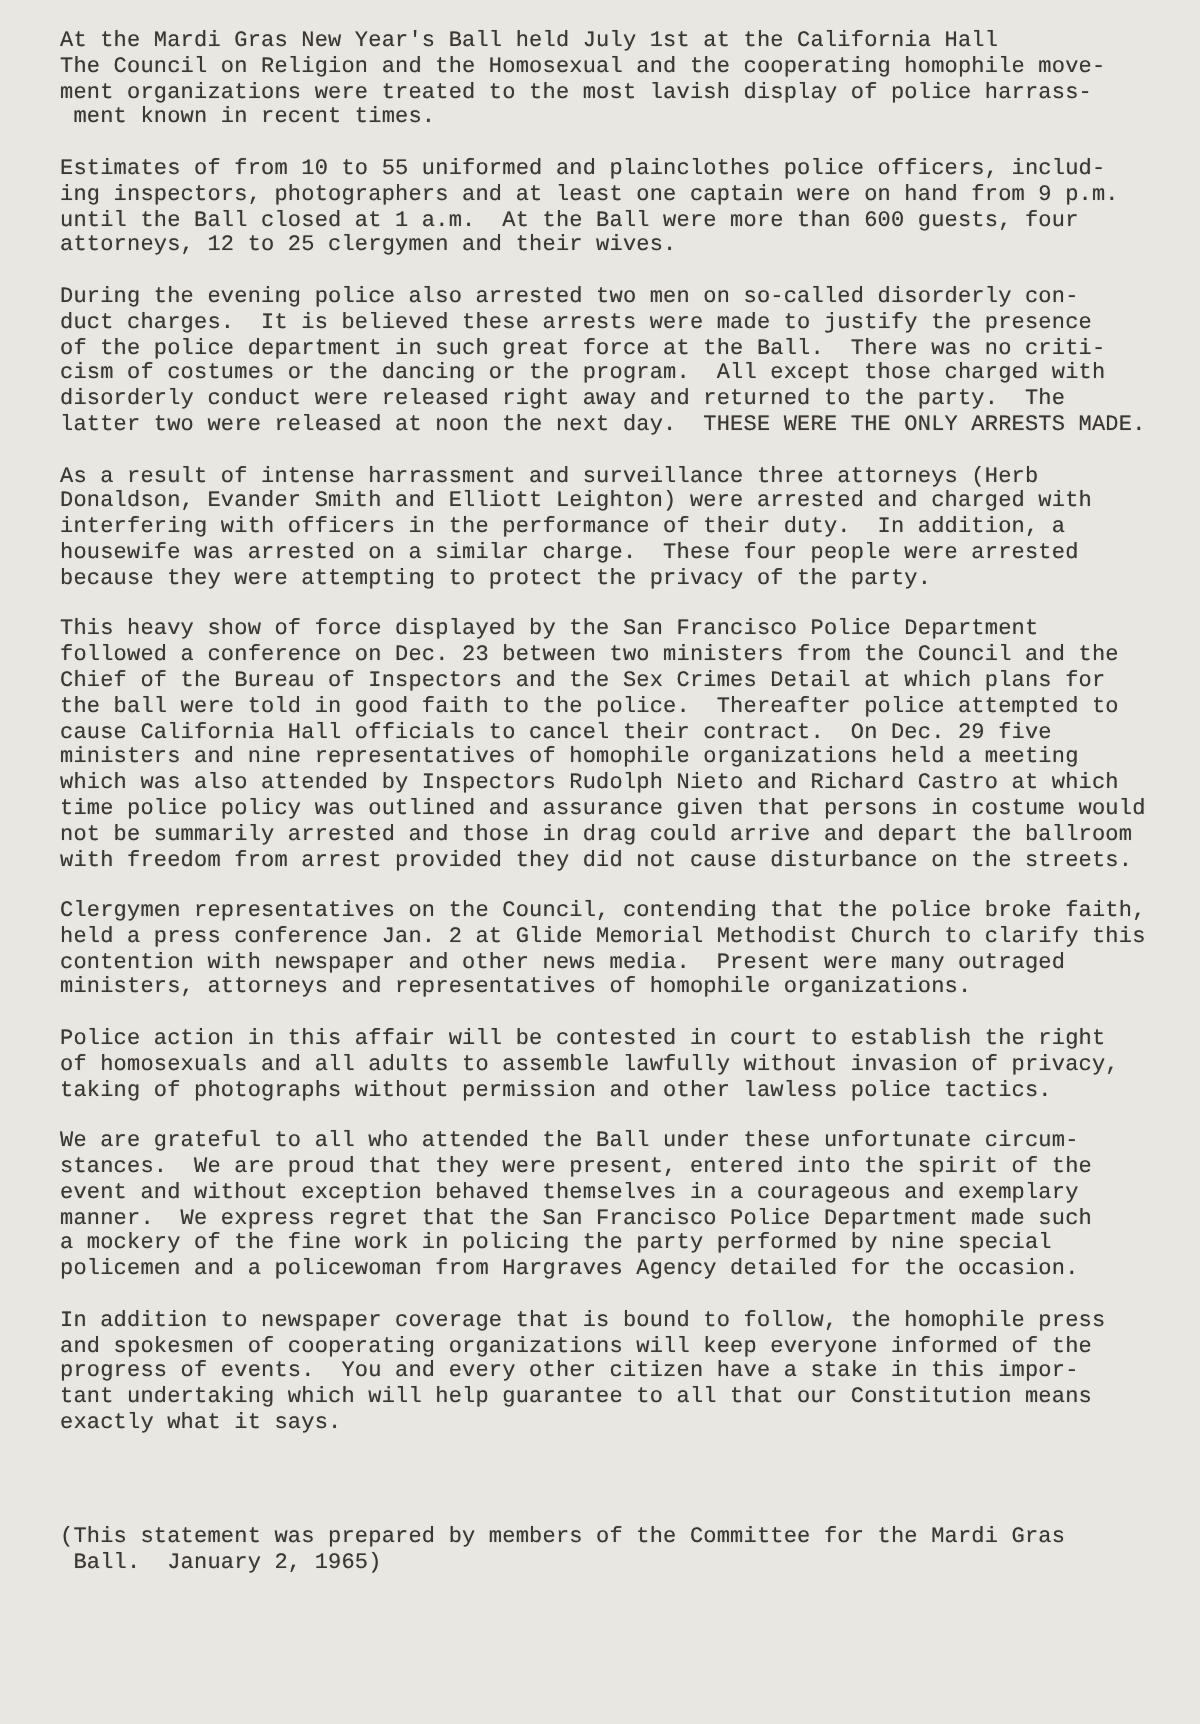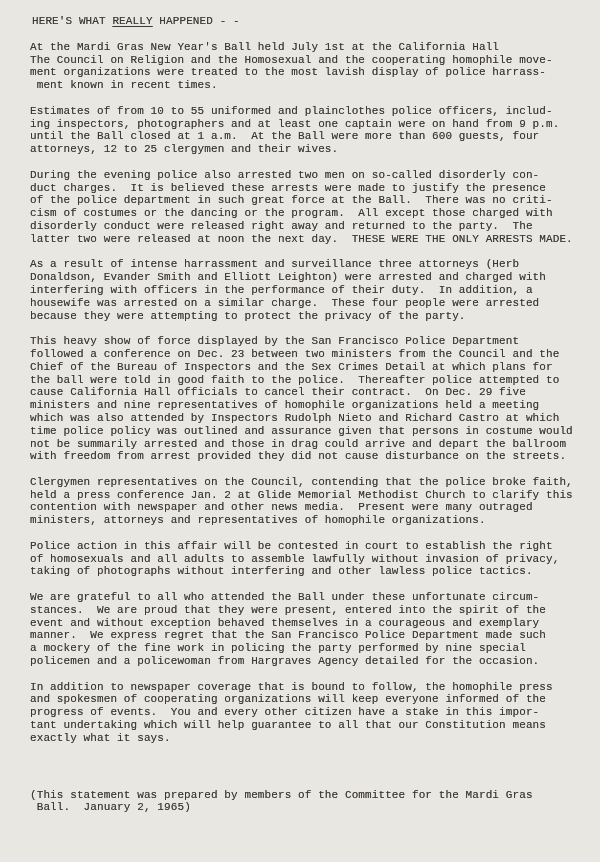--- a/index.html
+++ b/index.html
@@ -40,21 +40,20 @@
     white-space: pre-wrap;
   }
   .closing {
     margin-top: 44px;
   }
 </style>
 </head>
 <body>
 
 <div class="page">
-  <h1 class="heading"><span>HERE'S WHAT </span><span class="underlined">REALLY</span><span> HAPPENED - -</span></h1>
 
   <p class="para">At the Mardi Gras New Year's Ball held July 1st at the California Hall
 The Council on Religion and the Homosexual and the cooperating homophile move-
 ment organizations were treated to the most lavish display of police harrass-
  ment known in recent times.</p>
   <p class="para">Estimates of from 10 to 55 uniformed and plainclothes police officers, includ-
 ing inspectors, photographers and at least one captain were on hand from 9 p.m.
 until the Ball closed at 1 a.m.  At the Ball were more than 600 guests, four
 attorneys, 12 to 25 clergymen and their wives.</p>
   <p class="para">During the evening police also arrested two men on so-called disorderly con-
@@ -77,21 +76,21 @@
 which was also attended by Inspectors Rudolph Nieto and Richard Castro at which
 time police policy was outlined and assurance given that persons in costume would
 not be summarily arrested and those in drag could arrive and depart the ballroom
 with freedom from arrest provided they did not cause disturbance on the streets.</p>
   <p class="para">Clergymen representatives on the Council, contending that the police broke faith,
 held a press conference Jan. 2 at Glide Memorial Methodist Church to clarify this
 contention with newspaper and other news media.  Present were many outraged
 ministers, attorneys and representatives of homophile organizations.</p>
   <p class="para">Police action in this affair will be contested in court to establish the right
 of homosexuals and all adults to assemble lawfully without invasion of privacy,
-taking of photographs without interfering and other lawless police tactics.</p>
+taking of photographs without permission and other lawless police tactics.</p>
   <p class="para">We are grateful to all who attended the Ball under these unfortunate circum-
 stances.  We are proud that they were present, entered into the spirit of the
 event and without exception behaved themselves in a courageous and exemplary
 manner.  We express regret that the San Francisco Police Department made such
 a mockery of the fine work in policing the party performed by nine special
 policemen and a policewoman from Hargraves Agency detailed for the occasion.</p>
   <p class="para">In addition to newspaper coverage that is bound to follow, the homophile press
 and spokesmen of cooperating organizations will keep everyone informed of the
 progress of events.  You and every other citizen have a stake in this impor-
 tant undertaking which will help guarantee to all that our Constitution means

